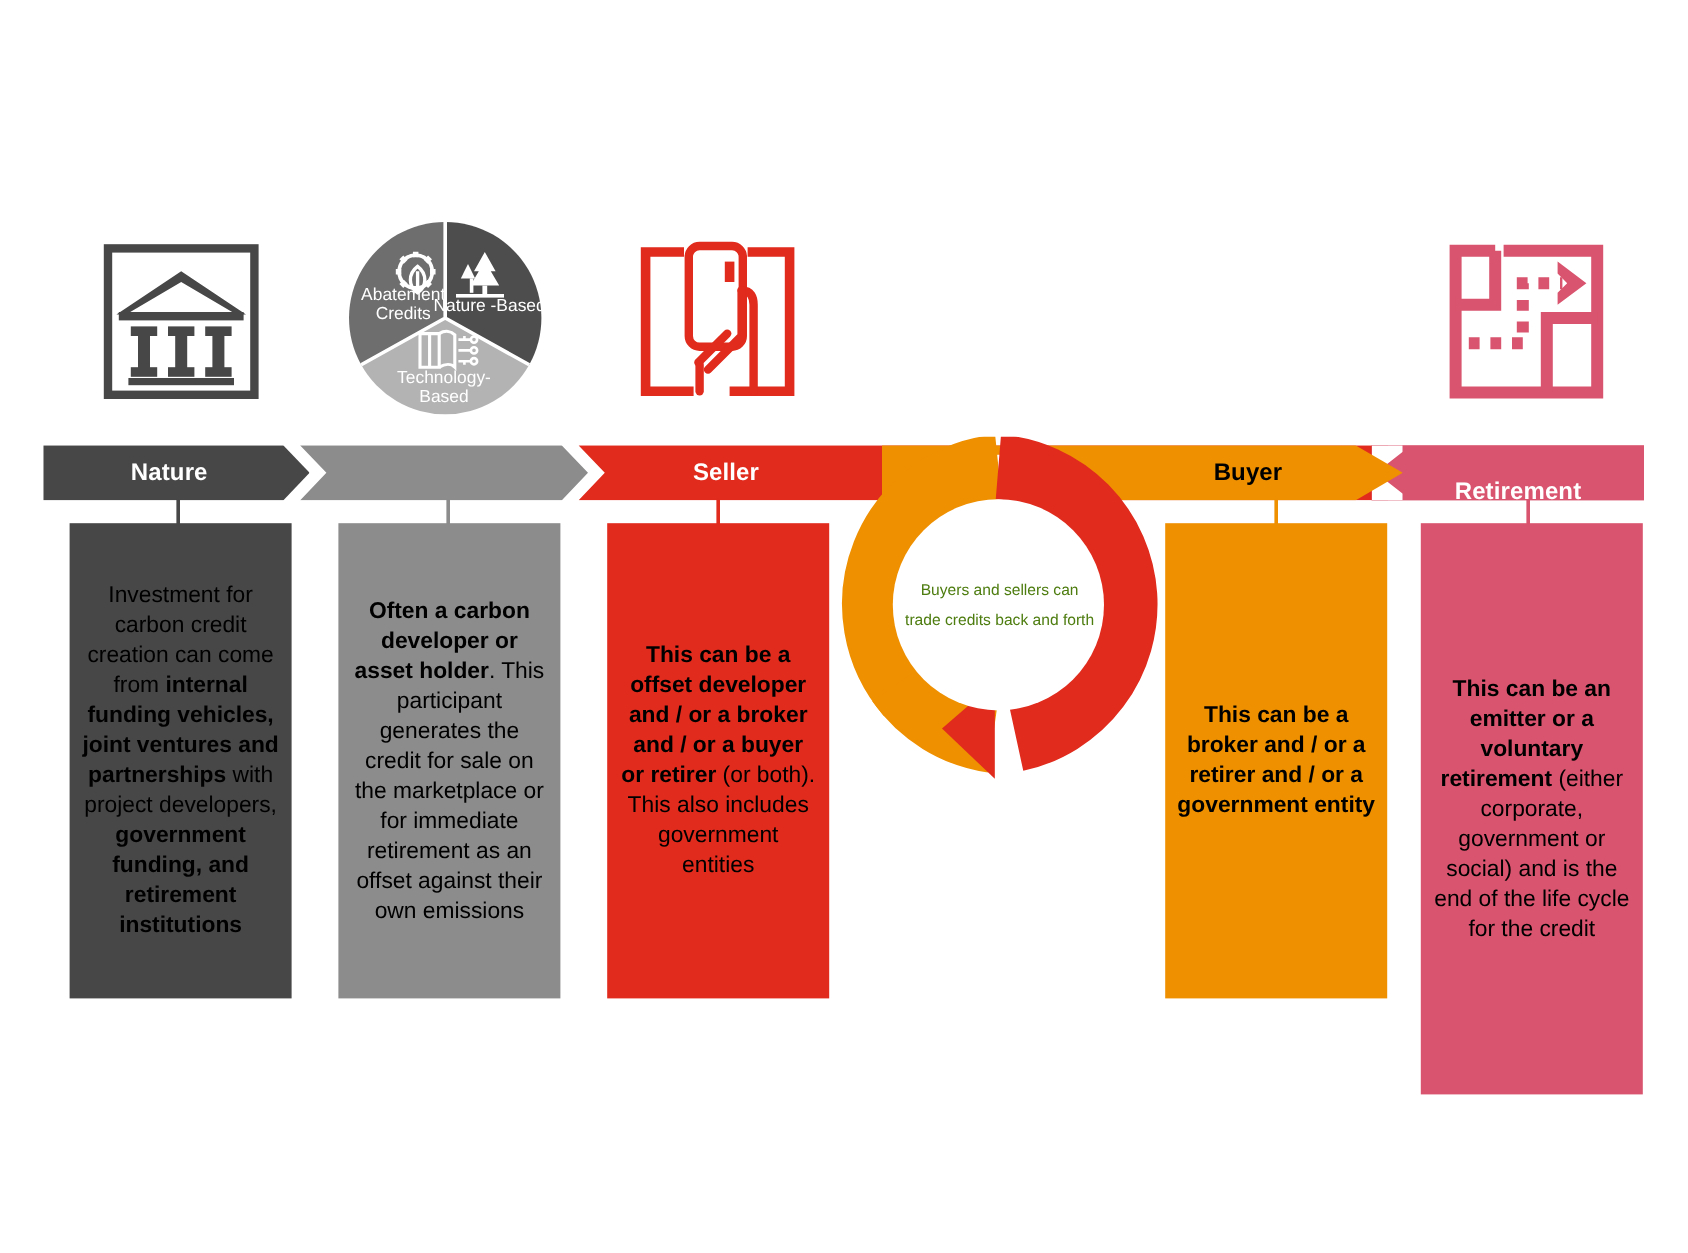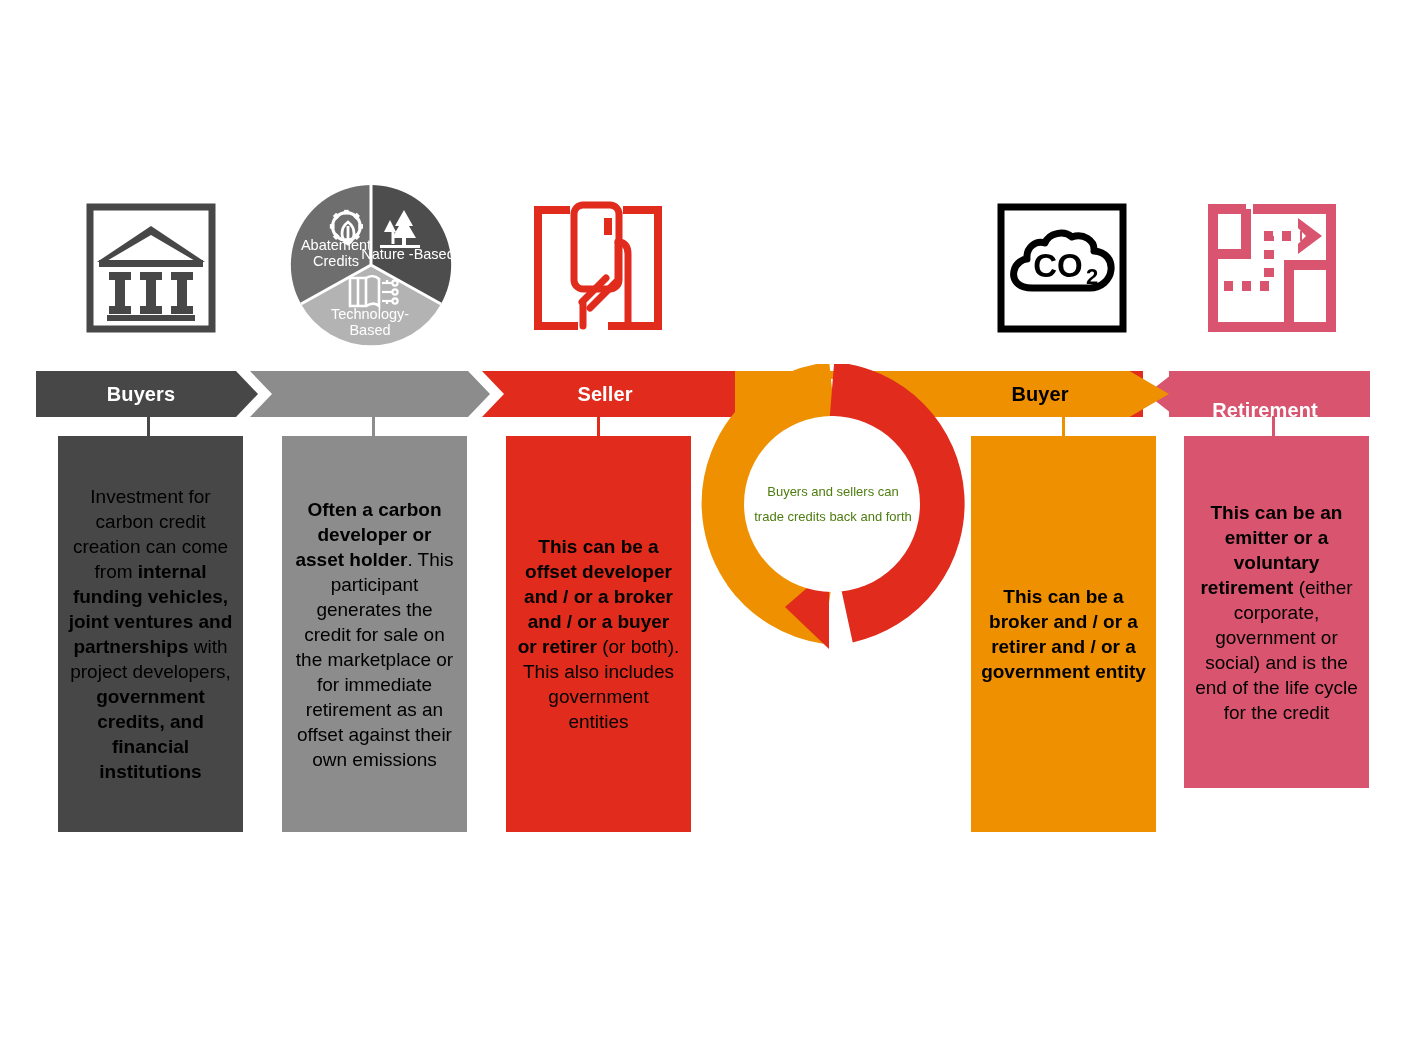--- a/index.html
+++ b/index.html
@@ -194,51 +194,40 @@
 
       <g fill="none" stroke="#e02b1d" stroke-width="7" stroke-linejoin="round" stroke-linecap="round">
         <path d="M90 42 C98 42 100 48 100 54 L100 86 L100 126"></path>
         <path d="M90 42 L90 80 L62 108"></path>
         <path d="M78 78 L54 102"></path>
         <path d="M55 104 L55 126"></path>
       </g>
     </svg>
   </div>
 
-  <div class="icon-slot" style="left:996px; top:198px; width:132px; height:132px;">
-    <svg width="132" height="132" viewBox="0 0 132 132" aria-hidden="true">
-      <rect x="5" y="5" width="122" height="122" fill="none" stroke="#000000" stroke-width="7"></rect>
-      <path d="M36 86 C22 86 16 78 18 69 C20 60 28 57 31 57
-               C30 45 40 38 49 41 C53 31 68 28 76 35
-               C87 31 99 38 98 49 C110 50 116 58 115 68
-               C114 78 105 86 94 86 Z" fill="none" stroke="#000000" stroke-width="7" stroke-linejoin="round"></path>
-      <text x="62" y="75" text-anchor="middle" fill="#000000" font-family="Liberation Sans, sans-serif" font-size="33" font-weight="bold">CO</text>
-      <text x="96" y="82" text-anchor="middle" fill="#000000" font-family="Liberation Sans, sans-serif" font-size="22" font-weight="bold">2</text>
-    </svg>
-  </div>
 
   <div class="icon-slot" style="left:1206px; top:198px; width:132px; height:132px;">
     <svg width="132" height="132" viewBox="0 0 132 132" aria-hidden="true">
       <g fill="none" stroke="#d9546e" stroke-width="10">
         <path d="M40 7 L7 7 L7 125 L125 125 L125 7 L47 7"></path>
         <path d="M40 7 L40 52 L7 52"></path>
         <path d="M83 125 L83 63 L125 63"></path>
       </g>
 
       <g stroke="#d9546e" stroke-width="10" stroke-dasharray="9 9" stroke-linecap="butt" fill="none">
         <path d="M18 84 L63 84 L63 34 L96 34"></path>
       </g>
 
       <polygon points="92,16 116,34 92,52 92,42 100,34 92,26" fill="#d9546e"></polygon>
     </svg>
   </div>
 
   <div class="band" style="left:36px; width:222px; background:#474747;
               clip-path: polygon(0 0, calc(100% - 22px) 0, 100% 50%, calc(100% - 22px) 100%, 0 100%);"></div>
-  <div class="band-label" style="left:36px; width:210px; color:#ffffff;">Buyers</div>
+  <div class="band-label" style="left:36px; width:210px; color:#ffffff;">Nature</div>
 
   <div class="band" style="left:250px; width:240px; background:#8c8c8c;
               clip-path: polygon(0 0, calc(100% - 22px) 0, 100% 50%, calc(100% - 22px) 100%, 0 100%, 22px 50%);"></div>
 
   <div class="band" style="left:482px; width:675px; background:#e02b1d;
               clip-path: polygon(0 0, 100% 0, 100% 100%, 0 100%, 22px 50%);"></div>
   <div class="band-label" style="left:495px; width:220px; color:#ffffff;">Seller</div>
 
   <div class="band" style="left:735px; width:422px; background:#ef9000;
               clip-path: polygon(0 0, calc(100% - 40px) 0, 100% 50%, calc(100% - 40px) 100%, 0 100%);"></div>
@@ -253,36 +242,36 @@
               clip-path: polygon(0 0, 24% 0, 100% 50%, 24% 100%, 0 100%);"></div>
   <div class="band-label" style="left:1160px; width:210px; color:#ffffff;margin-top:16px;">Retirement</div>
 
   <div class="stub" style="left:147px;  top:412px; height:22px; background:#474747;"></div>
   <div class="stub" style="left:372px;  top:412px; height:22px; background:#8c8c8c;"></div>
   <div class="stub" style="left:597px;  top:412px; height:22px; background:#e02b1d;"></div>
   <div class="stub" style="left:1062px; top:412px; height:22px; background:#ef9000;"></div>
   <div class="stub" style="left:1272px; top:412px; height:22px; background:#d9546e;"></div>
 
   <div class="desc" style="left:58px; top:432px; height:396px; background:#474747;">
-    <p><span>Investment for carbon credit creation can come from </span><b>internal funding vehicles, joint ventures and partnerships</b><span> with project developers, </span><b>government credits, and financial institutions</b></p>
+    <p><span>Investment for carbon credit creation can come from </span><b>internal funding vehicles, joint ventures and partnerships</b><span> with project developers, </span><b>government funding, and retirement institutions</b></p>
   </div>
 
   <div class="desc" style="left:282px; top:432px; height:396px; background:#8c8c8c;">
     <p><b>Often a carbon developer or asset holder</b><span>. This participant generates the credit for sale on the marketplace or for immediate retirement as an offset against their own emissions</span></p>
   </div>
 
   <div class="desc" style="left:506px; top:432px; height:396px; background:#e02b1d;">
     <p><b>This can be a offset developer and / or a broker and / or a buyer or retirer</b><span> (or both). This also includes government entities</span></p>
   </div>
 
   <div class="desc" style="left:971px; top:432px; height:396px; background:#ef9000;">
     <p><b>This can be a broker and / or a retirer and / or a government entity</b></p>
   </div>
 
-  <div class="desc" style="left:1184px; top:432px; height:352px; background:#d9546e;">
+  <div class="desc" style="left:1184px; top:432px; height:476px; background:#d9546e;">
     <p><b>This can be an emitter or a voluntary retirement</b><span> (either corporate, government or social) and is the end of the life cycle for the credit</span></p>
   </div>
 
   <svg id="cycle" viewBox="0 0 280 290" aria-hidden="true">
 
     <circle cx="135" cy="140" r="125" fill="#ffffff"></circle>
 
     <path d="M135 140 m0,-115 A115 115 0 0 0 60 215" fill="none" stroke="#ef9000" stroke-width="54" stroke-linecap="butt"></path>
 
     <path d="M52 205 A115 115 0 0 0 130 253" fill="none" stroke="#ef9000" stroke-width="54" stroke-linecap="butt"></path>

